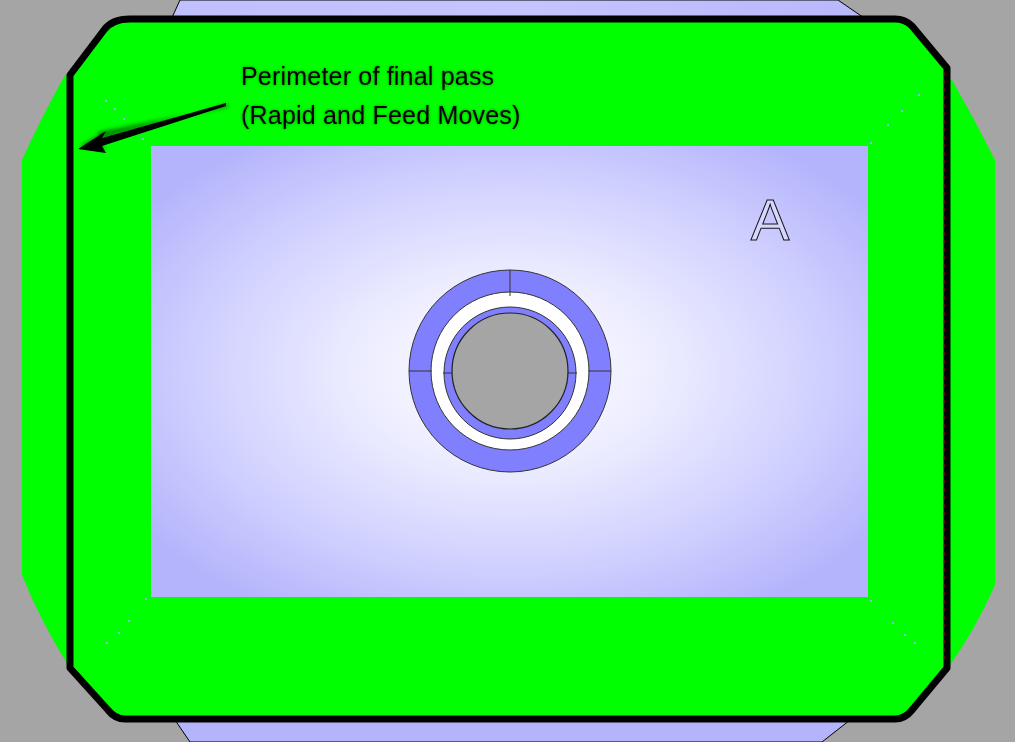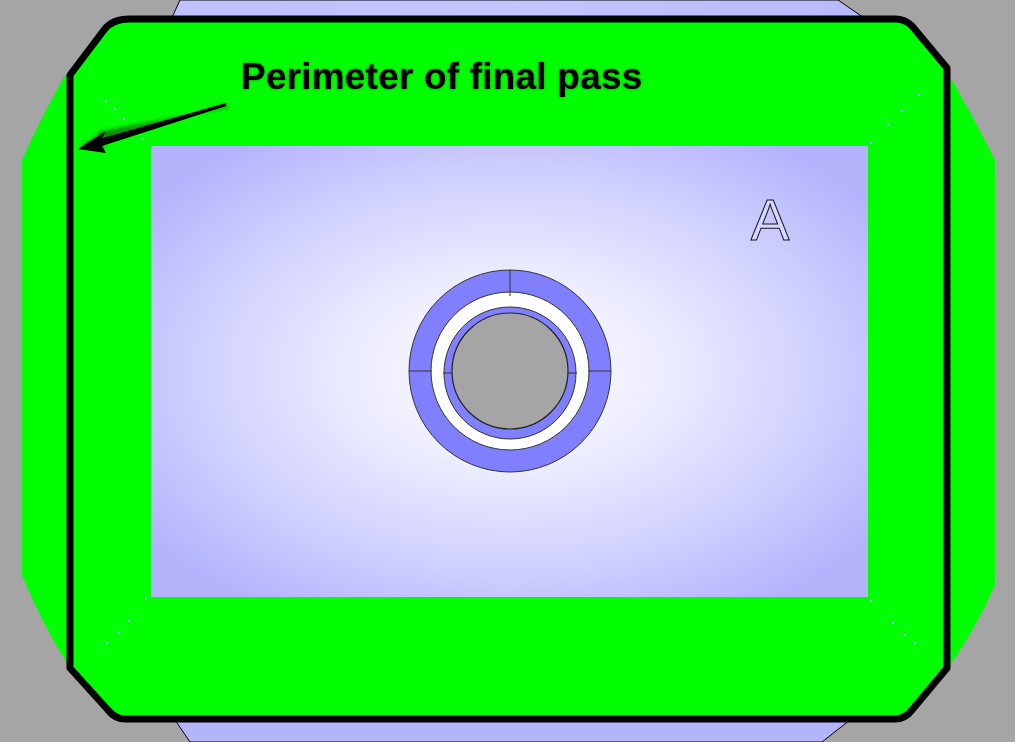--- a/index.html
+++ b/index.html
@@ -1,21 +1,21 @@
 <!DOCTYPE html>
 <html><head>
 <meta charset="utf-8">
 <style>
   html, body { margin: 0; padding: 0; }
   body { width: 1015px; height: 742px; overflow: hidden; background: #a5a5a5; position: relative;
          font-family: "Liberation Sans", sans-serif; }
   #scene { position: absolute; left: 0; top: 0; width: 1015px; height: 742px; }
   .callout {
     position: absolute; left: 241px; top: 57px;
-    font-family: "Liberation Sans", sans-serif; font-weight: bold; font-size: 37px;
+    font-family: "Liberation Sans", sans-serif; font-weight: normal; font-size: 25px;
     line-height: 39px; color: #000; text-shadow: 0 0 3px rgba(0,0,0,0.45);
     white-space: nowrap; letter-spacing: 0.2px;
   }
   .callout div { display: block; }
 </style>
 </head>
 <body>
 
 <svg id="scene" viewBox="0 0 1015 742" xmlns="http://www.w3.org/2000/svg">
   <defs>
@@ -81,13 +81,14 @@
   <text x="770" y="240" text-anchor="middle" font-family="Liberation Sans, sans-serif" font-size="58" fill="#d6d6ff" stroke="#111" stroke-width="1">A</text>
 
   <g>
     <polygon points="228,104 98,140 105,150 80,146 96,137 99,132 228,107" fill="#000" filter="url(#shadow)" opacity="0.5"></polygon>
     <polygon points="226,103 102,138 106,131 78,149 106,153 102,146 226,106" fill="#000"></polygon>
   </g>
 </svg>
 
 <div class="callout">
   <div>Perimeter of final pass</div>
+  <div>(Rapid and Feed Moves)</div>
 </div>
 
 </body></html>

